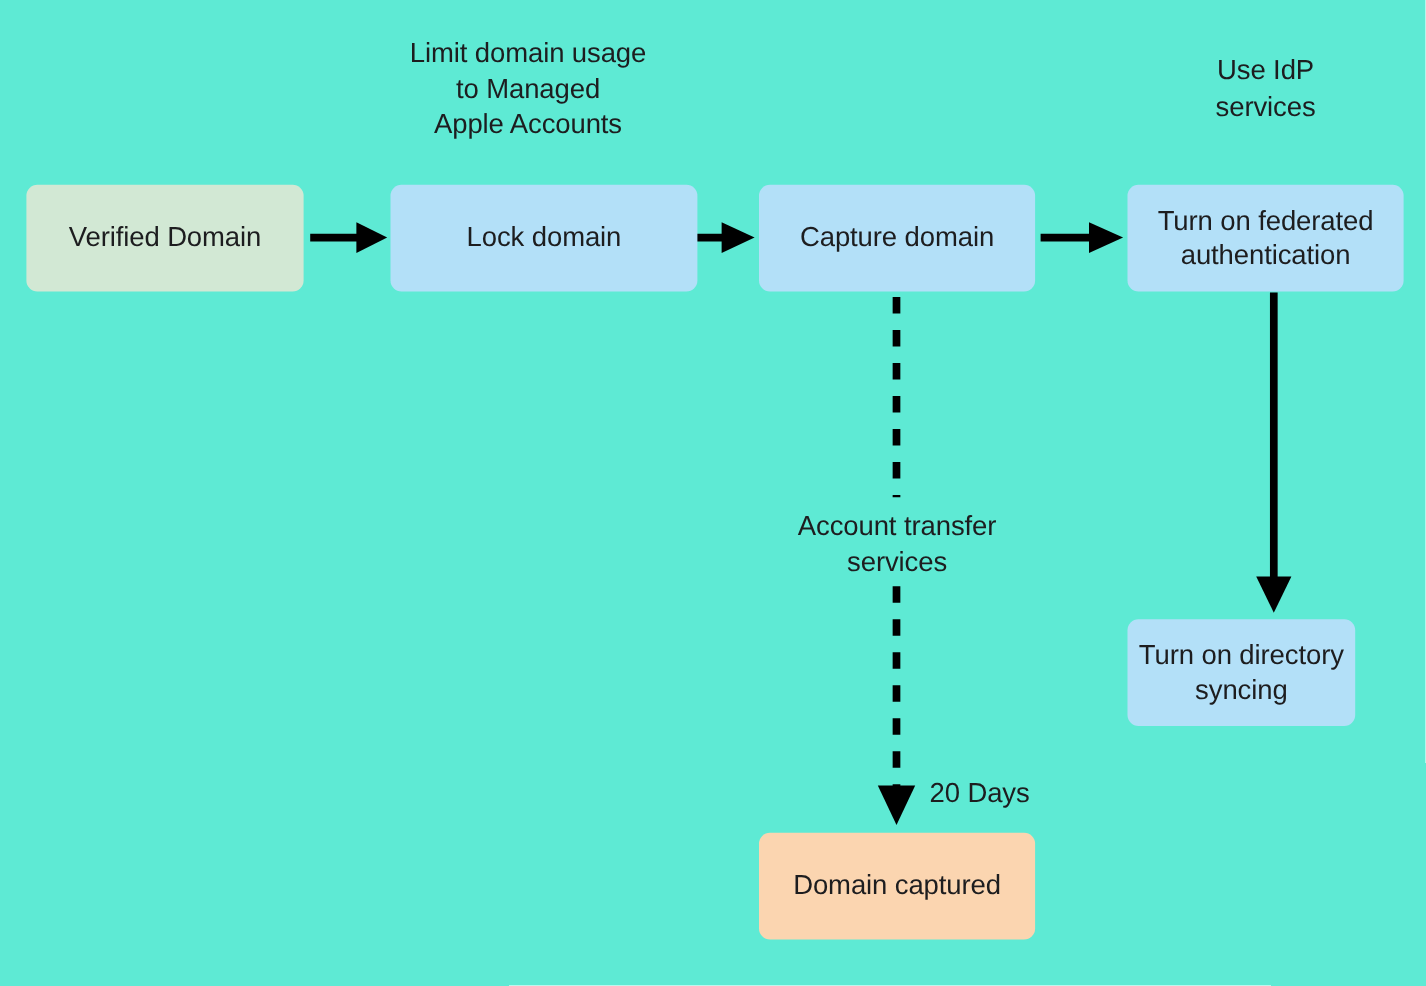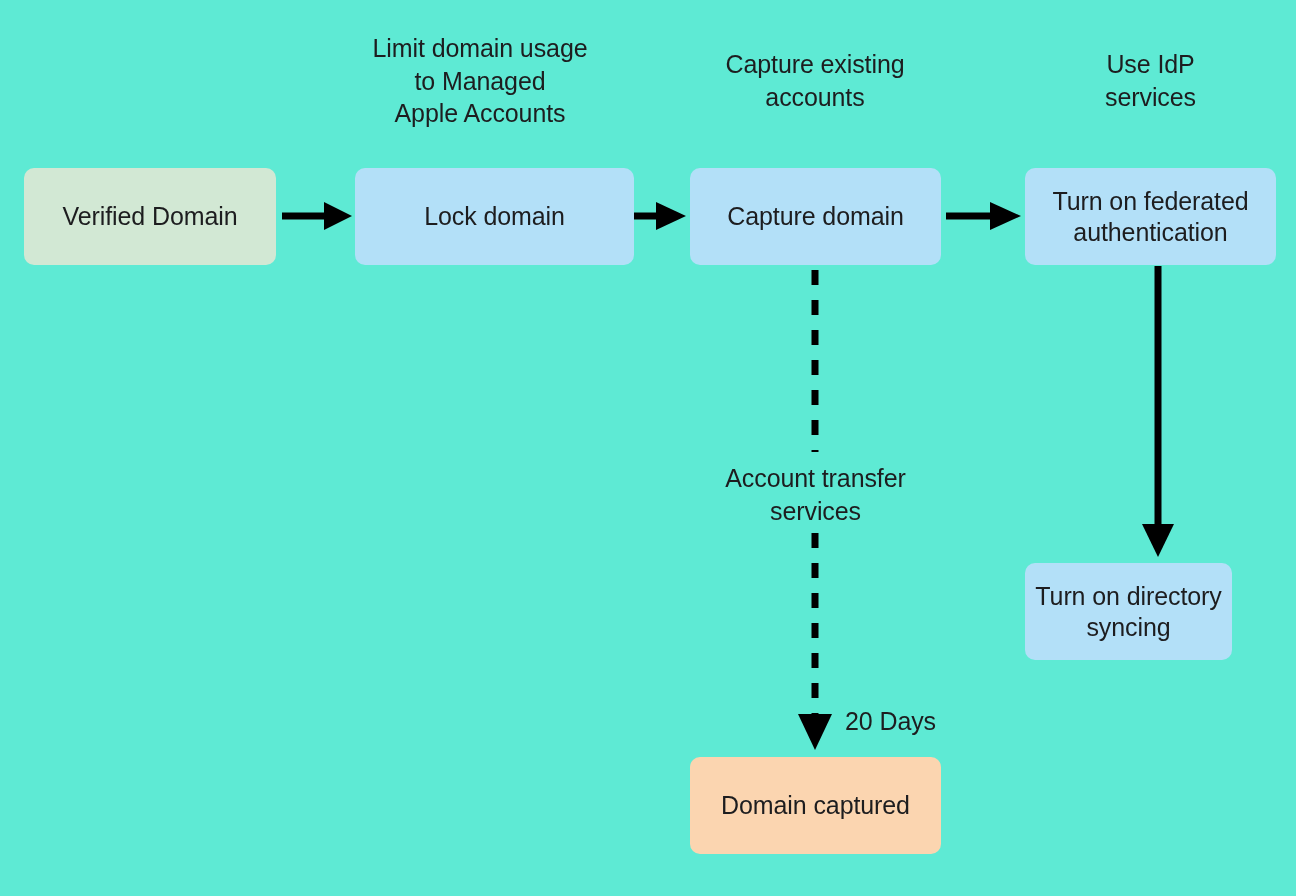--- a/index.html
+++ b/index.html
@@ -92,22 +92,20 @@
       <line x1="815" y1="270" x2="815" y2="452" stroke="#000000" stroke-width="7" stroke-dasharray="15 15" stroke-linecap="butt"></line>
       <line x1="815" y1="533" x2="815" y2="718" stroke="#000000" stroke-width="7" stroke-dasharray="15 15" stroke-linecap="butt"></line>
       <polygon points="798,714 832,714 815,750" fill="#000000"></polygon>
     </g>
   </svg>
 
   <div class="caption" style="left:355px; top:32px; width:250px;">Limit domain usage
 to Managed
 Apple Accounts</div>
 
-  <div class="caption" style="left:690px; top:48px; width:250px;">Capture existing
-accounts</div>
 
   <div class="caption" style="left:1025px; top:48px; width:251px;">Use IdP
 services</div>
 
   <div class="node" style="left:24px; top:168px; width:252px; height:97px; background:#D2E8D4;">Verified Domain</div>
 
   <div class="node" style="left:355px; top:168px; width:279px; height:97px; background:#B3E0F8;">Lock domain</div>
 
   <div class="node" style="left:690px; top:168px; width:251px; height:97px; background:#B3E0F8;">Capture domain</div>
 

